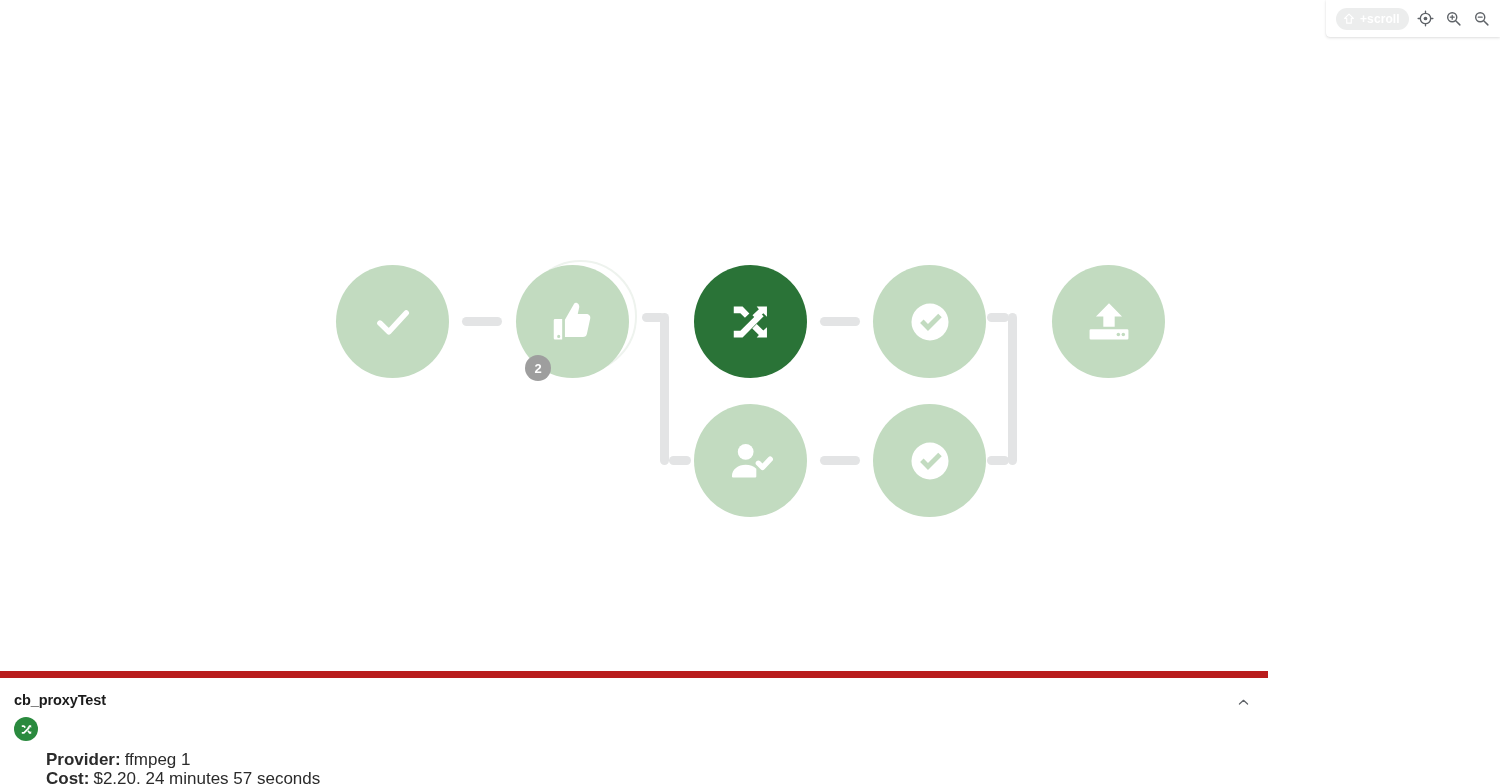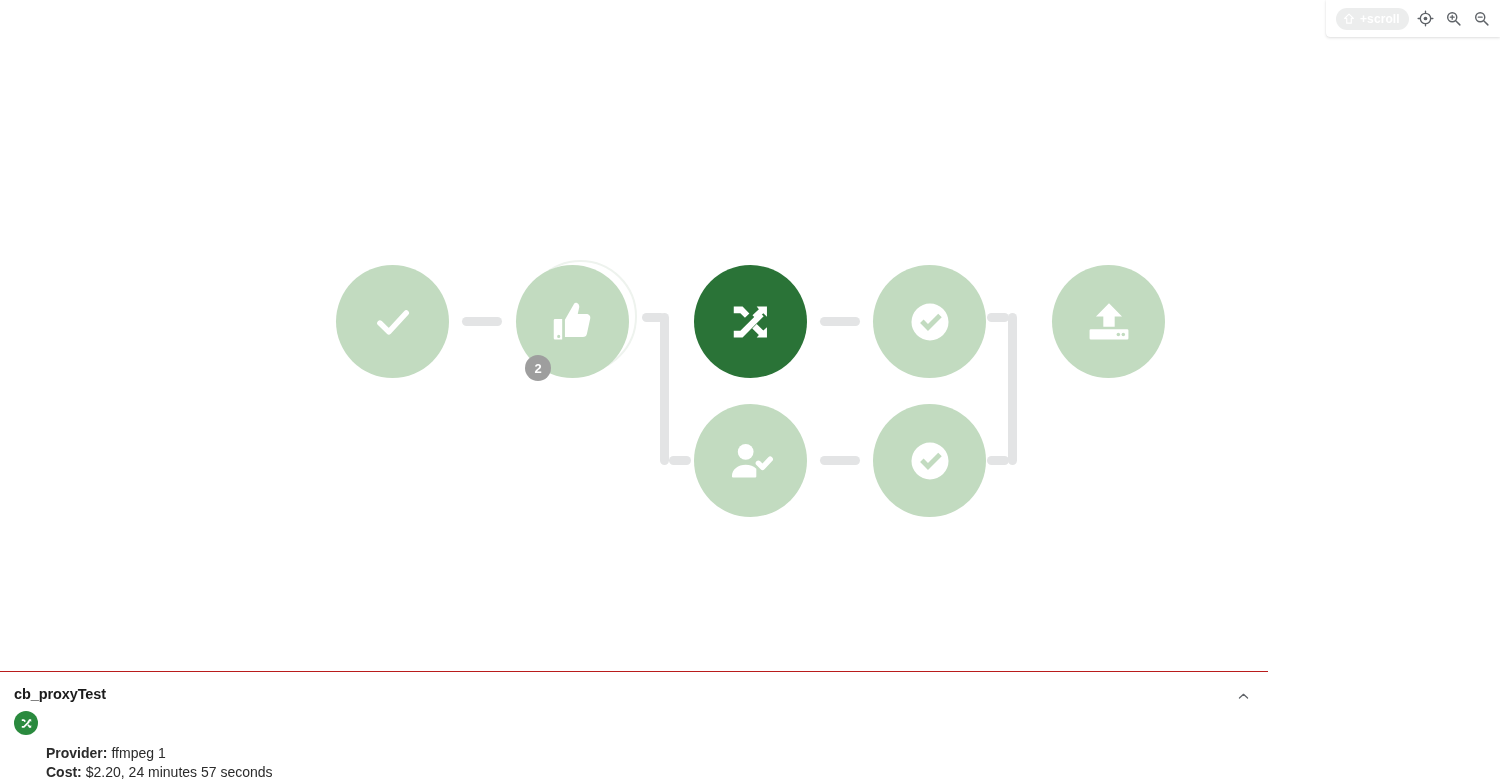--- a/index.html
+++ b/index.html
@@ -127,41 +127,41 @@
     border-radius: 5px;
   }
 
   
   #detail {
     position: absolute;
     left: 0; bottom: 0;
     width: 1268px;
     height: 113px;
     background: #ffffff;
-    border-top: 1px solid #b91c1c;
+    border-top: 7px solid #b91c1c;
     padding: 14px 16px 0 14px;
   }
   #detail-title {
     font-size: 14.5px;
     font-weight: 700;
     color: #1b1b1b;
     letter-spacing: -0.1px;
     margin: 0 0 9px 0;
   }
   #detail-avatar {
     width: 24px; height: 24px;
     border-radius: 50%;
     background: #2a8a3e;
     display: flex;
     align-items: center;
     justify-content: center;
     margin-bottom: 9px;
   }
   .meta-row {
-    font-size: 14px;
+    font-size: 17px;
     color: #2b2b2b;
     line-height: 19px;
     white-space: nowrap;
     padding-left: 32px;
   }
   .meta-key { font-weight: 700; }
   .meta-val { font-weight: 400; margin-left: 4px; }
   #collapse-btn {
     position: absolute;
     right: 12px; top: 11px;

